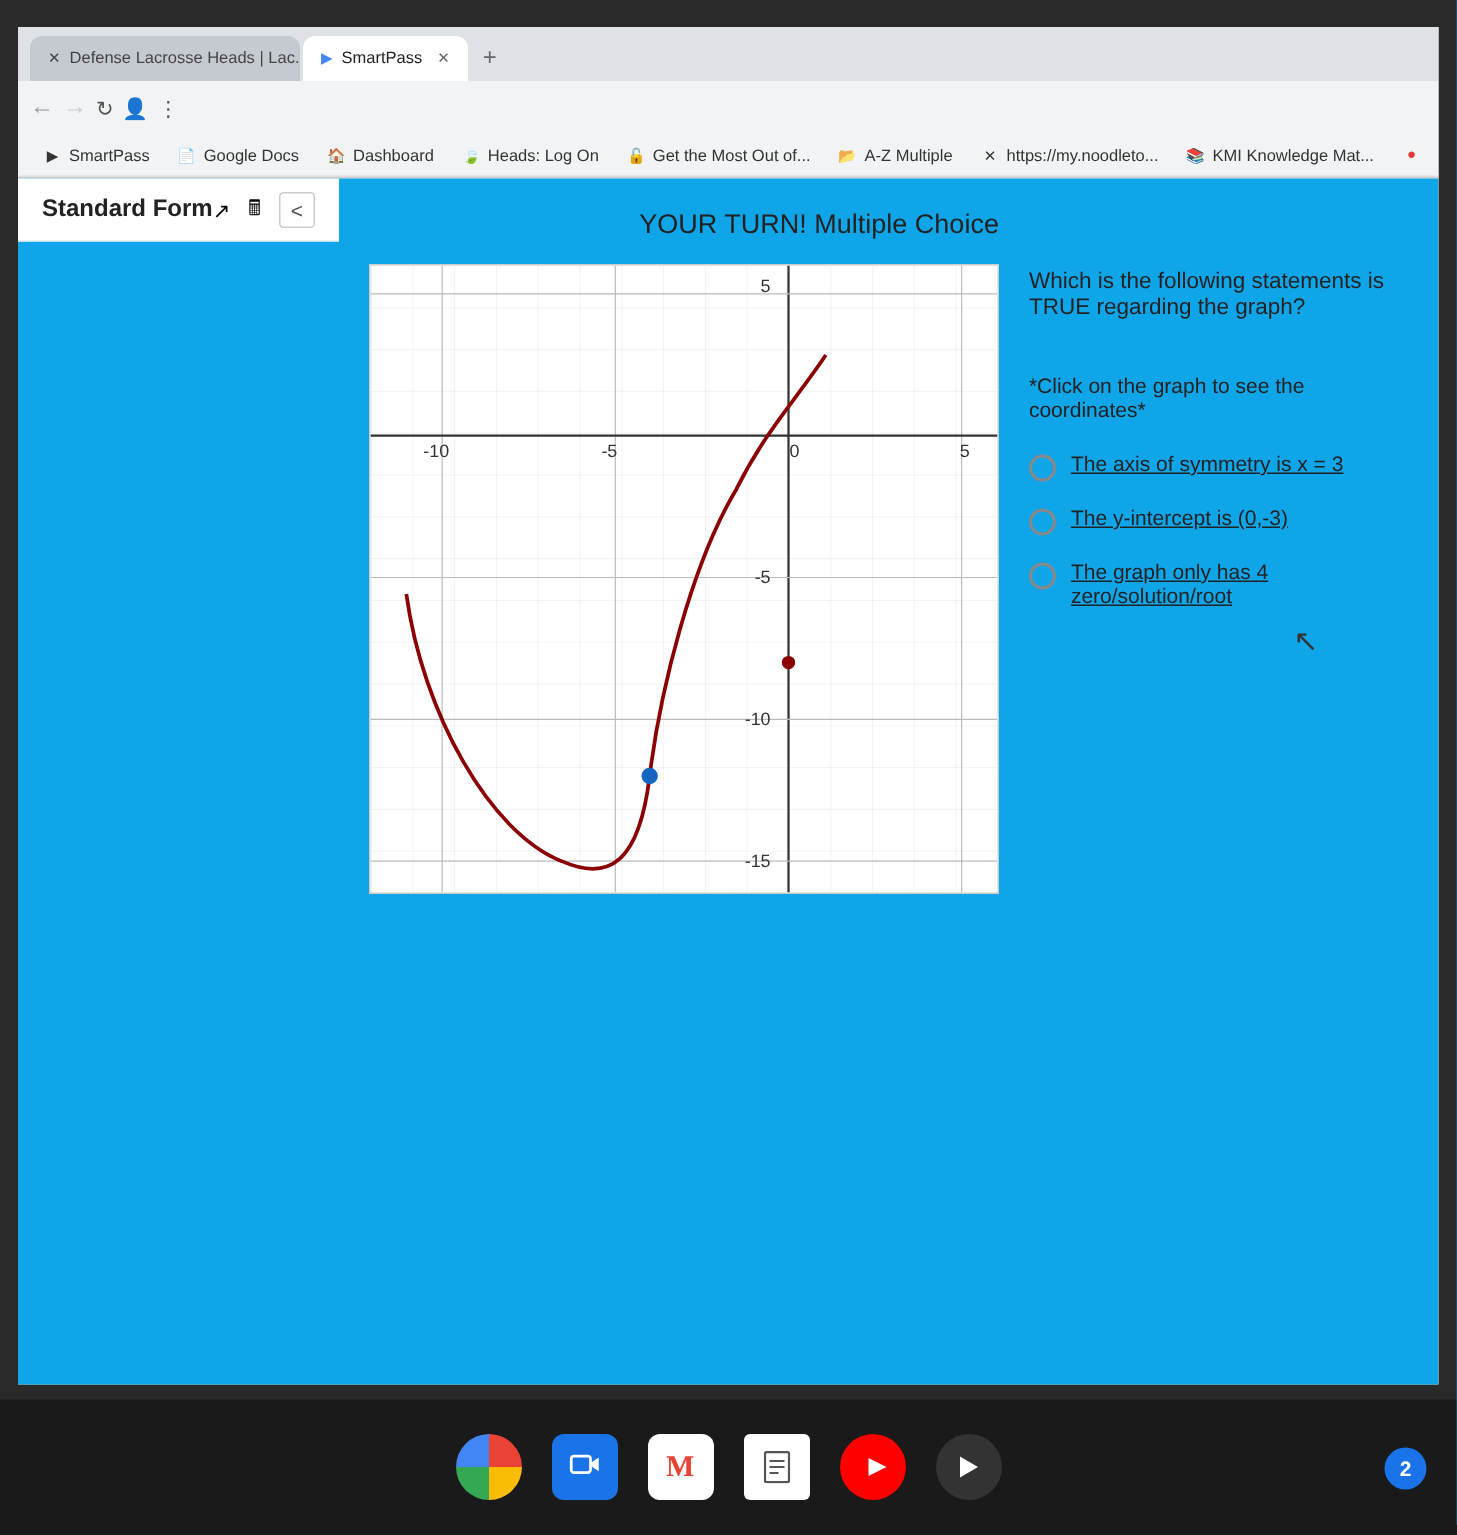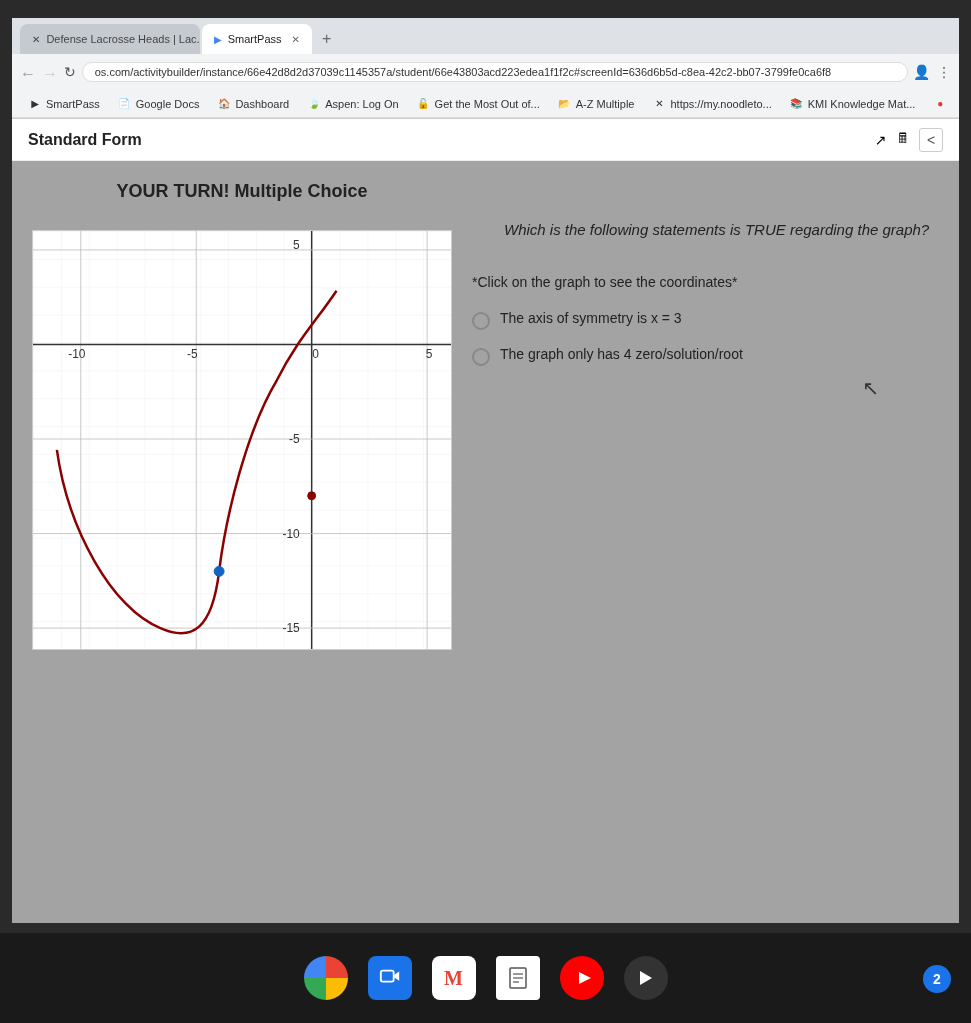--- a/index.html
+++ b/index.html
@@ -125,24 +125,23 @@
       width: 14px;
       height: 14px;
       display: inline-flex;
       align-items: center;
       justify-content: center;
       font-size: 10px;
     }
 
     
     .main-content {
-      background: #a3a3a3;
+      background: #0ea5e9;
       height: calc(100% - 100px);
       display: flex;
-      flex-direction: column;
     }
 
     
     .activity-header {
       display: flex;
       align-items: center;
       justify-content: space-between;
       padding: 6px 16px;
       border-bottom: 1px solid #eee;
       background: #fff;
@@ -179,23 +178,23 @@
       gap: 20px;
     }
 
     
     .graph-container {
       width: 420px;
       flex-shrink: 0;
     }
     .graph-title {
       font-size: 18px;
-      font-weight: 700;
-      text-align: center;
-      margin-bottom: 28px;
+      font-weight: 400;
+      text-align: right;
+      margin-bottom: 16px;
       color: #222;
     }
 
     .graph-wrapper {
       position: relative;
       width: 420px;
       height: 420px;
       background: #fff;
       border: 1px solid #ccc;
     }
@@ -207,22 +206,20 @@
 
     
     .question-panel {
       flex: 1;
       padding-top: 40px;
     }
     .question-text {
       font-size: 15px;
       color: #222;
       margin-bottom: 12px;
-      font-style: italic;
-      margin-left: 32px;
     }
     .click-note {
       font-size: 14px;
       color: #222;
       margin-bottom: 20px;
       margin-top: 36px;
     }
 
     .option {
       display: flex;
@@ -238,20 +235,21 @@
       border-radius: 50%;
       flex-shrink: 0;
       margin-top: 2px;
       display: flex;
       align-items: center;
       justify-content: center;
     }
     .option-text {
       font-size: 14px;
       color: #222;
+      text-decoration: underline;
     }
 
     
     .taskbar {
       position: absolute;
       bottom: 0;
       left: 0;
       right: 0;
       height: 90px;
       background: #1a1a1a;
@@ -317,41 +315,40 @@
           <span>SmartPass</span>
           <span class="tab-close">✕</span>
         </div>
         <div class="tab-new">+</div>
       </div>
 
       <div class="address-bar-row">
         <span style="color:#999;font-size:16px;">←</span>
         <span style="color:#ccc;font-size:16px;">→</span>
         <span style="color:#555;font-size:14px;">↻</span>
-        <div class="address-bar">os.com/activitybuilder/instance/66e42d8d2d37039c1145357a/student/66e43803acd223edea1f1f2c#screenId=636d6b5d-c8ea-42c2-bb07-3799fe0ca6f8</div>
         <span style="color:#555;font-size:14px;">👤</span>
         <span style="color:#555;font-size:14px;">⋮</span>
       </div>
 
       <div class="bookmarks-bar">
         <div class="bookmark-item">
           <span class="bookmark-icon">▶</span>
           <span>SmartPass</span>
         </div>
         <div class="bookmark-item">
           <span class="bookmark-icon">📄</span>
           <span>Google Docs</span>
         </div>
         <div class="bookmark-item">
           <span class="bookmark-icon">🏠</span>
           <span>Dashboard</span>
         </div>
         <div class="bookmark-item">
           <span class="bookmark-icon">🍃</span>
-          <span>Aspen: Log On</span>
+          <span>Heads: Log On</span>
         </div>
         <div class="bookmark-item">
           <span class="bookmark-icon">🔓</span>
           <span>Get the Most Out of...</span>
         </div>
         <div class="bookmark-item">
           <span class="bookmark-icon">📂</span>
           <span>A-Z Multiple</span>
         </div>
         <div class="bookmark-item">
@@ -433,20 +430,24 @@
 
         <div class="question-panel">
           <p class="question-text">Which is the following statements is TRUE regarding the graph?</p>
           <p class="click-note">*Click on the graph to see the coordinates*</p>
 
           <div class="option">
             <div class="option-radio"></div>
             <span class="option-text">The axis of symmetry is x = 3</span>
           </div>
 
+          <div class="option">
+            <div class="option-radio"></div>
+            <span class="option-text">The y-intercept is (0,-3)</span>
+          </div>
 
 
           <div class="option">
             <div class="option-radio"></div>
             <span class="option-text">The graph only has 4 zero/solution/root</span>
           </div>
 
           <div style="position:relative;margin-top:30px;">
             <span style="position:absolute;right:60px;top:-20px;font-size:20px;color:#333;">↖</span>
           </div>

